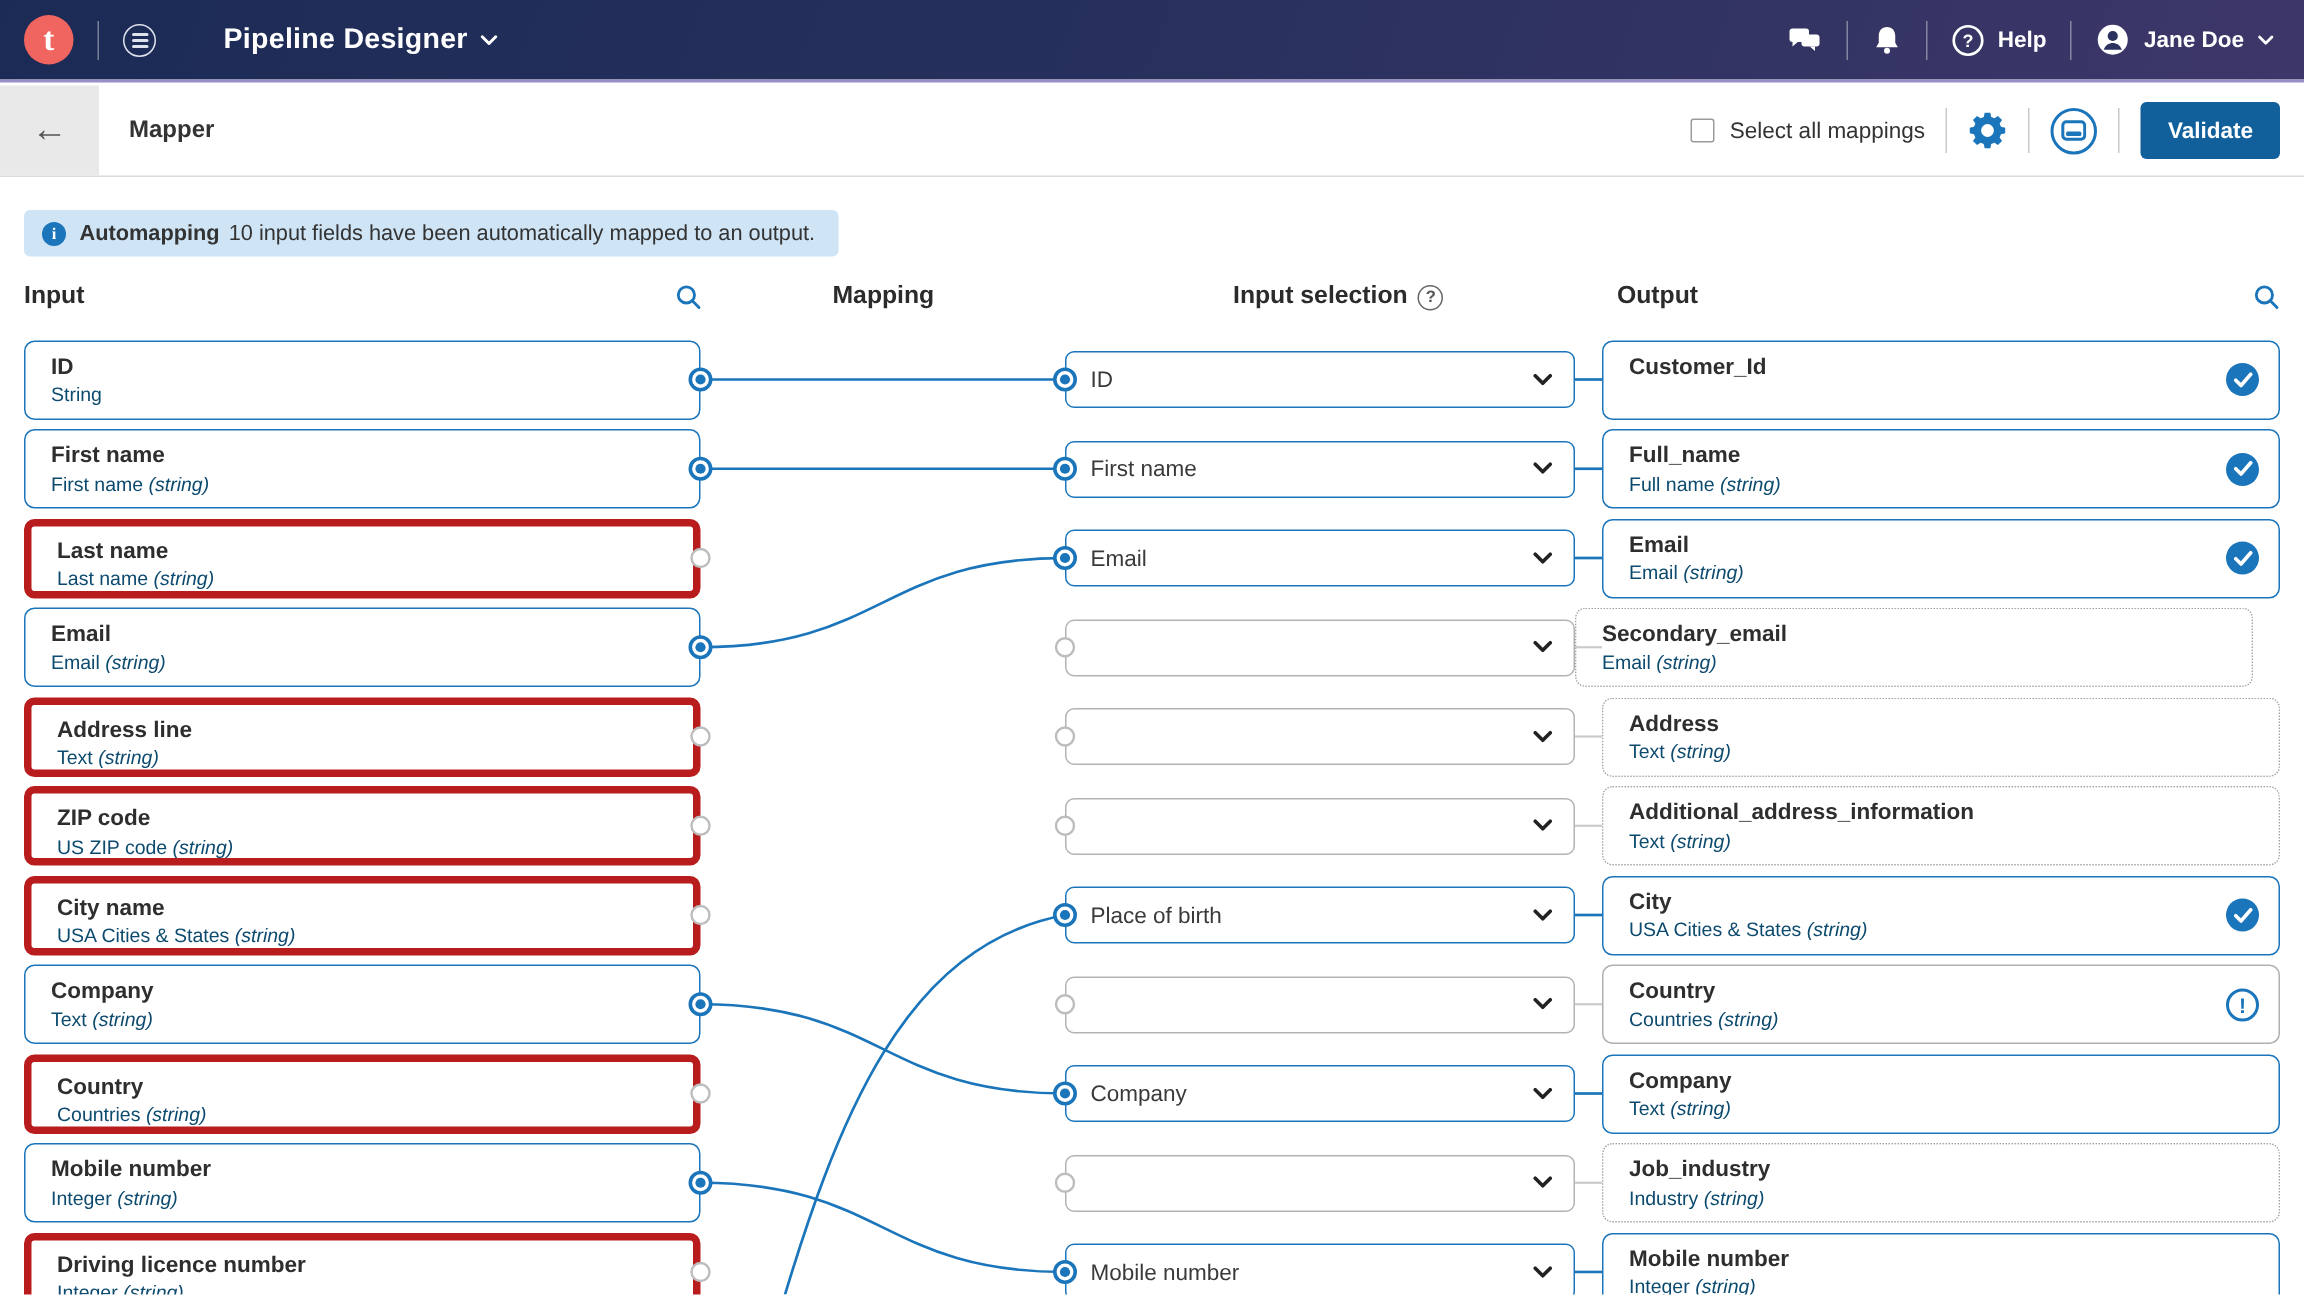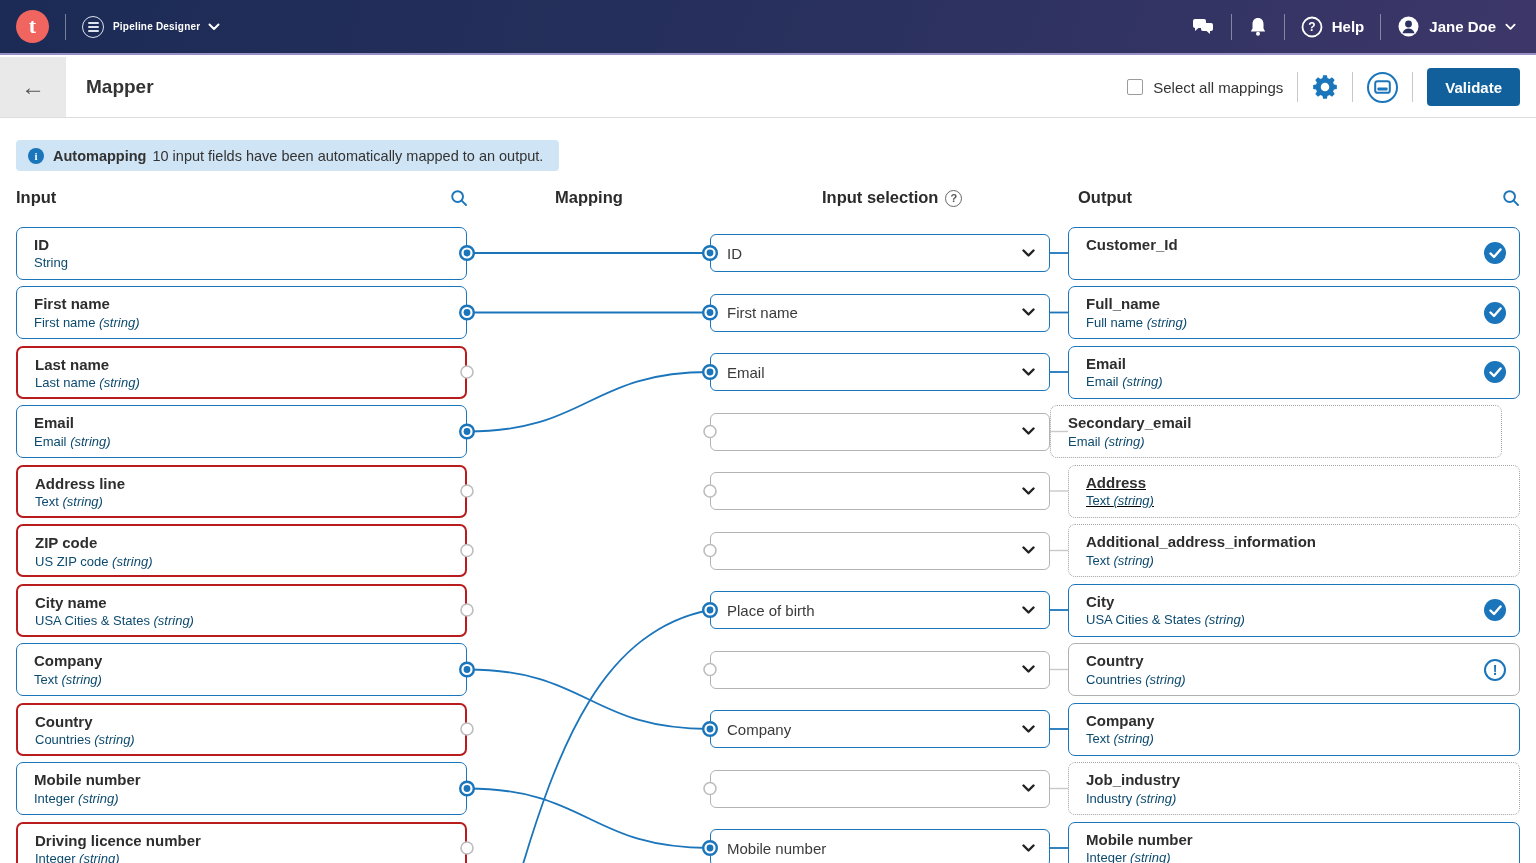--- a/index.html
+++ b/index.html
@@ -22,34 +22,34 @@
     display:flex;align-items:center;justify-content:center;
     font-family:"Liberation Serif","DejaVu Serif",serif;
     font-size:22px;font-weight:bold;color:#fff;padding-bottom:2px;box-sizing:border-box;
   }
   .nav-divider{width:1px;height:26px;background:rgba(255,255,255,.4);margin:0 16px;}
   .pipe-icon{
     width:22px;height:22px;border-radius:50%;border:1.5px solid #dfe3ee;box-sizing:border-box;
     display:flex;flex-direction:column;align-items:center;justify-content:center;gap:2px;margin-right:9px;
   }
   .pipe-icon i{display:block;width:11px;height:2px;border-radius:2px;background:#dfe3ee;}
-  .nav-title{font-size:10px;font-weight:bold;letter-spacing:.2px;}
+  .nav-title{font-size:19px;font-weight:bold;letter-spacing:.2px;margin-left:36px;}
   .chev{margin-left:8px;display:inline-flex;}
   .nav-item{display:flex;align-items:center;gap:9px;font-size:15px;font-weight:bold;}
   .icon-btn{display:inline-flex;align-items:center;justify-content:center;cursor:pointer;}
   
   .toolbar{
     position:absolute;left:0;top:57px;width:1536px;height:61px;background:#fff;
     border-bottom:1px solid #dcdcdc;box-sizing:border-box;display:flex;align-items:center;
   }
   .back-btn{
     width:66px;height:100%;background:#e9e9e9;display:flex;align-items:center;justify-content:center;
     font-size:24px;color:#555;cursor:pointer;flex:0 0 auto;
   }
-  .page-title{font-size:19px;font-weight:bold;color:#333;margin-left:20px;}
+  .page-title{font-size:16px;font-weight:bold;color:#333;margin-left:20px;}
   .toolbar-right{margin-left:auto;display:flex;align-items:center;padding-right:16px;}
   .tb-divider{width:1px;height:30px;background:#c9c9c9;margin:0 14px;}
   .checkbox{
     width:16px;height:16px;border:1.5px solid #9b9b9b;border-radius:2px;background:#fff;
     box-sizing:border-box;margin-right:10px;cursor:pointer;
   }
   .select-all{display:flex;align-items:center;font-size:15px;color:#333;padding-left:28px;}
   .validate-btn{
     min-width:88px;height:38px;border-radius:4px;background:#11609c;color:#fff;border:none;
     font-size:15px;font-weight:bold;font-family:inherit;cursor:pointer;padding:0 18px;
@@ -79,21 +79,21 @@
   .search-btn{position:absolute;top:189px;cursor:pointer;}
   
   .card{
     position:absolute;background:#fff;border-radius:7px;box-sizing:border-box;
     padding:6px 40px 0 17px;z-index:1;
   }
   .card .t{font-size:15px;font-weight:bold;color:#2e2e2e;line-height:1.45;white-space:nowrap;}
   .card .s{font-size:13px;color:#0c4a6e;line-height:1.3;white-space:nowrap;}
   .card .s i{font-style:italic;}
   .card.b-blue{border:1.5px solid #1b75bb;}
-  .card.b-gray{border:2px solid #b91c1c;}
+  .card.b-gray{border:5px solid #b91c1c;}
   .card.b-dot{border:1px dotted #a3a3a3;}
   .card.b-solidgray{border:1px solid #b0b0b0;}
   .out-icon{position:absolute;right:13px;top:50%;transform:translateY(-50%);width:22px;height:22px;}
   .ok-badge{width:22px;height:22px;border-radius:50%;background:#1b75bb;display:flex;align-items:center;justify-content:center;}
   .warn-badge{
     width:22px;height:22px;border-radius:50%;background:#fff;border:2px solid #1b75bb;box-sizing:border-box;
     display:flex;align-items:center;justify-content:center;color:#1b75bb;font-weight:bold;font-size:14px;
   }
   
   .sel{
@@ -306,21 +306,21 @@
       <div class="s">Text <i>(string)</i></div>
     </div>
     <div class="sel off" style="left:710px;top:472px;width:340px;height:38px;">
       <span></span>
       <span class="chevron">
         <svg width="13" height="9" viewBox="0 0 13 9">
           <polyline points="1.5,1.5 6.5,6.5 11.5,1.5" fill="none" stroke="#222" stroke-width="2.4" stroke-linecap="round" stroke-linejoin="round"></polyline>
         </svg>
       </span>
     </div>
-    <div class="card b-dot" style="left:1068px;top:464.5px;width:452px;height:53px;text-decoration:underline;">
+    <div class="card b-dot" style="left:1068px;top:464.5px;width:452px;height:53px;">
       <div class="t">Address</div>
       <div class="s">Text <i>(string)</i></div>
     </div>
     <div class="card b-gray" style="left:16px;top:524px;width:451px;height:53px;">
       <div class="t">ZIP code</div>
       <div class="s">US ZIP code <i>(string)</i></div>
     </div>
     <div class="sel off" style="left:710px;top:531.5px;width:340px;height:38px;">
       <span></span>
       <span class="chevron">

